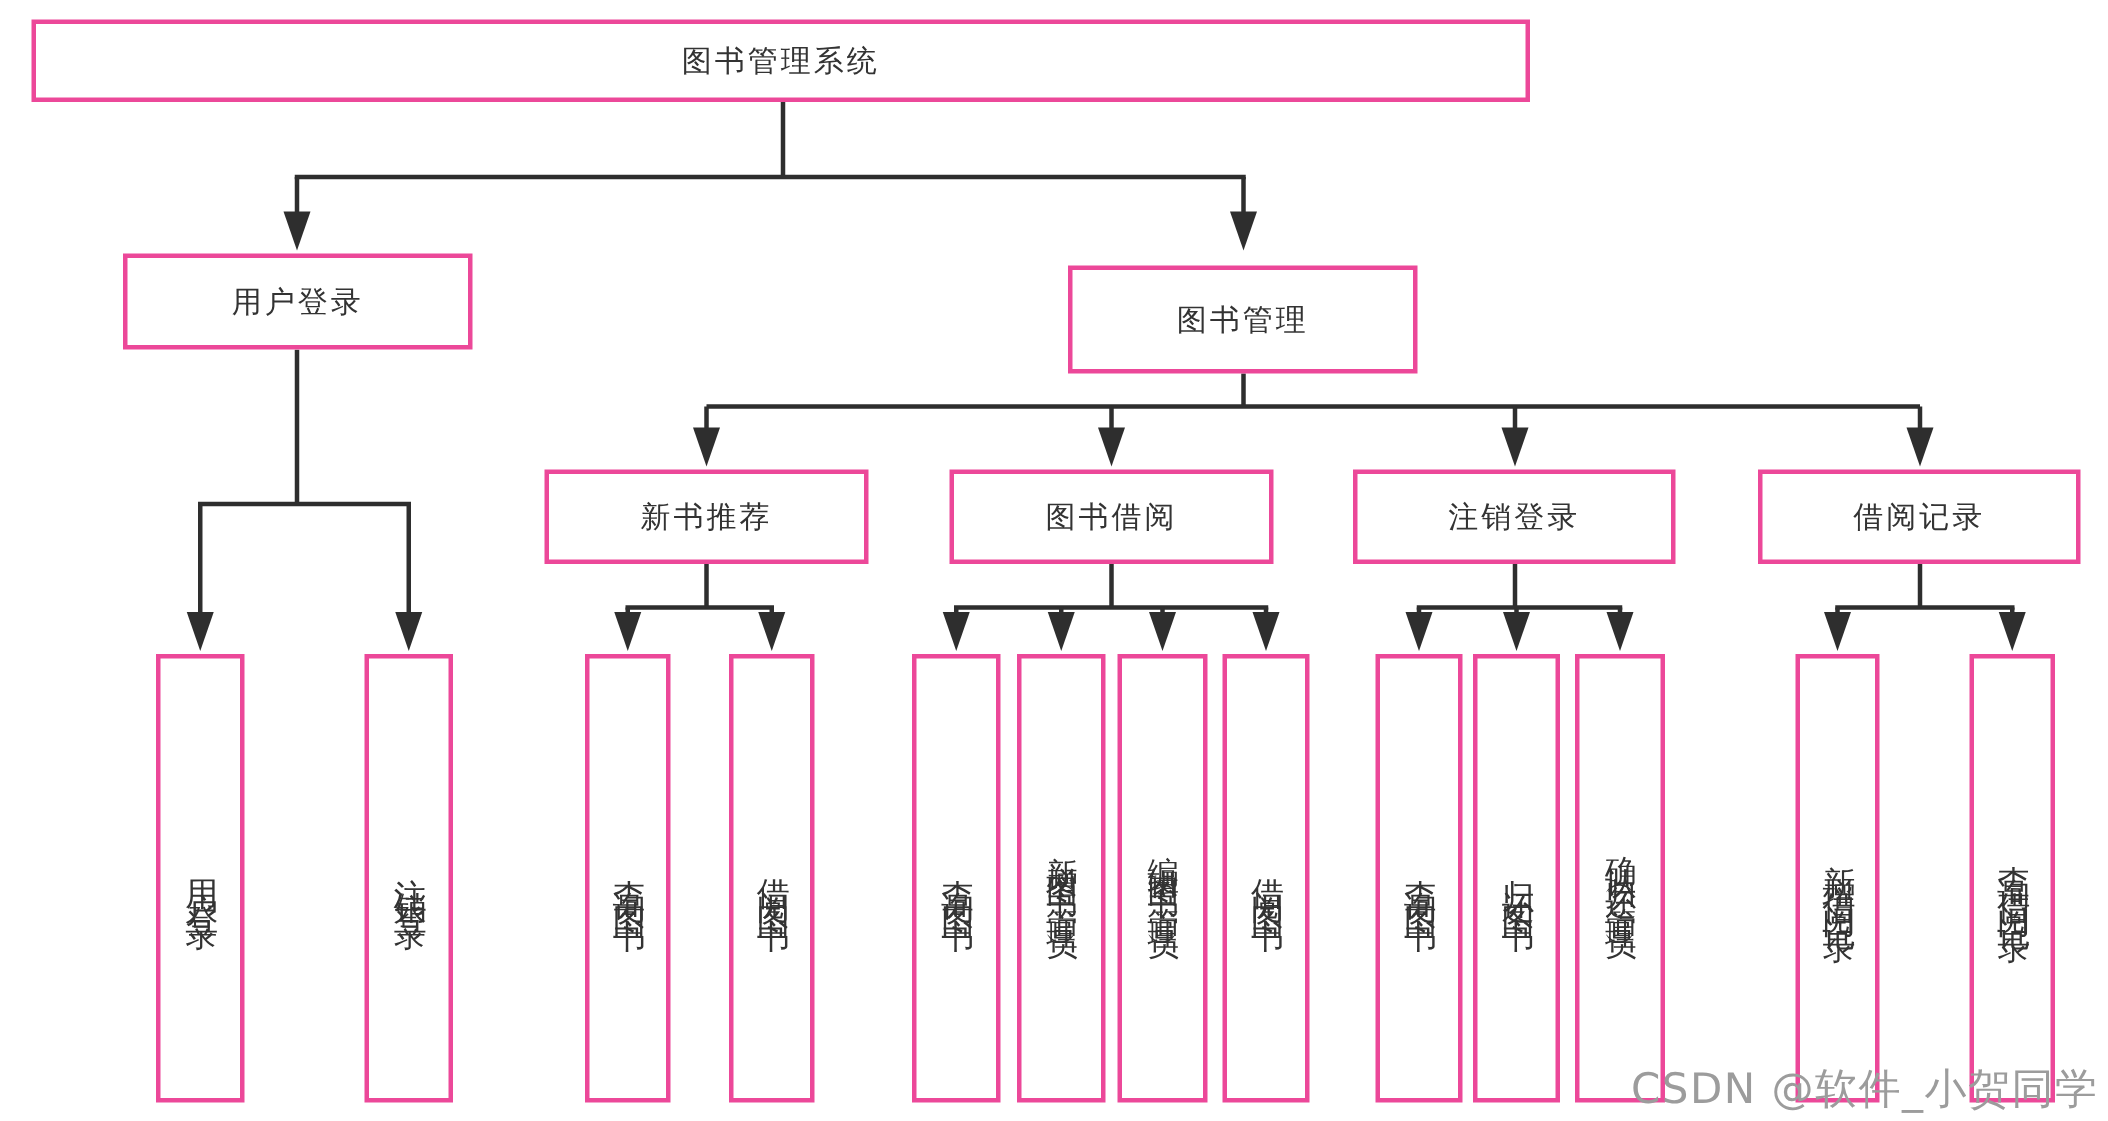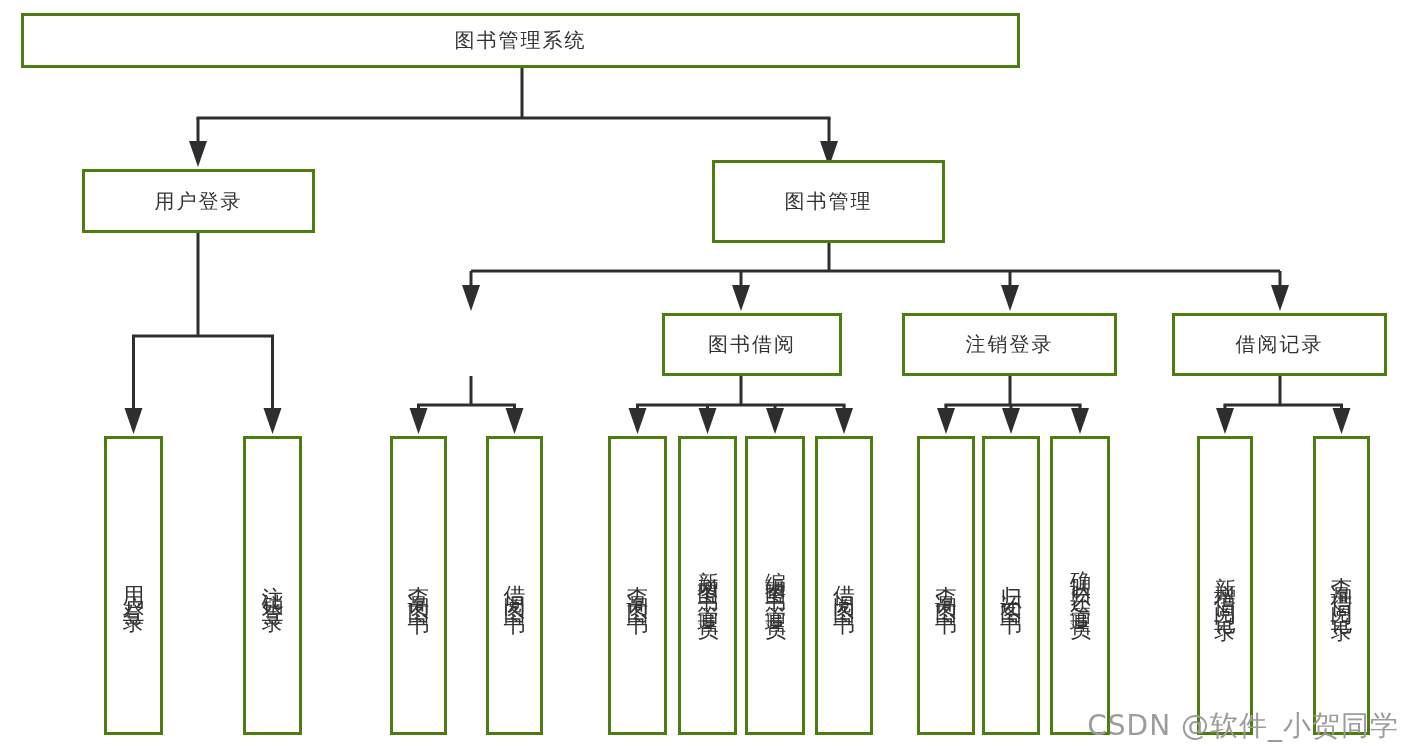--- a/index.html
+++ b/index.html
@@ -7,21 +7,21 @@
     position:relative;
     width:1405px; height:747px;
     background:#ffffff;
     font-family:"DejaVu Sans", sans-serif;
     overflow:hidden;
   }
   .stage svg.wires { position:absolute; left:0; top:0; z-index:1; }
   .box {
     position:absolute;
     box-sizing:border-box;
-    border:3px solid #4d7c0f;
+    border:3px solid #ec4899;
     background:#ffffff;
     color:#333333;
     display:flex;
     align-items:center;
     justify-content:center;
     z-index:2;
   }
   .h { font-size:20px; letter-spacing:2px; white-space:nowrap; }
   .v { font-size:22px; }
   .v .vt {
@@ -114,25 +114,28 @@
     </g>
   </svg>
 
   <div class="box h" style="left:21px; top:13px; width:999px; height:55px;">
     <span>图书管理系统</span>
   </div>
 
   <div class="box h" style="left:82px; top:169px; width:233px; height:64px;">
     <span>用户登录</span>
   </div>
-  <div class="box h" style="left:712px; top:160px; width:233px; height:83px;">
+  <div class="box h" style="left:712px; top:177px; width:233px; height:72px;">
     <span>图书管理</span>
   </div>
 
-  <div class="box h" style="left:662px; top:313px; width:180px; height:63px;text-align:right;">
+  <div class="box h" style="left:363px; top:313px; width:216px; height:63px;">
+    <span>新书推荐</span>
+  </div>
+  <div class="box h" style="left:633px; top:313px; width:216px; height:63px;text-align:right;">
     <span>图书借阅</span>
   </div>
   <div class="box h" style="left:902px; top:313px; width:215px; height:63px;">
     <span>注销登录</span>
   </div>
   <div class="box h" style="left:1172px; top:313px; width:215px; height:63px;">
     <span>借阅记录</span>
   </div>
 
   <div class="box v" style="left:104px; top:436px; width:59px; height:299px;">

